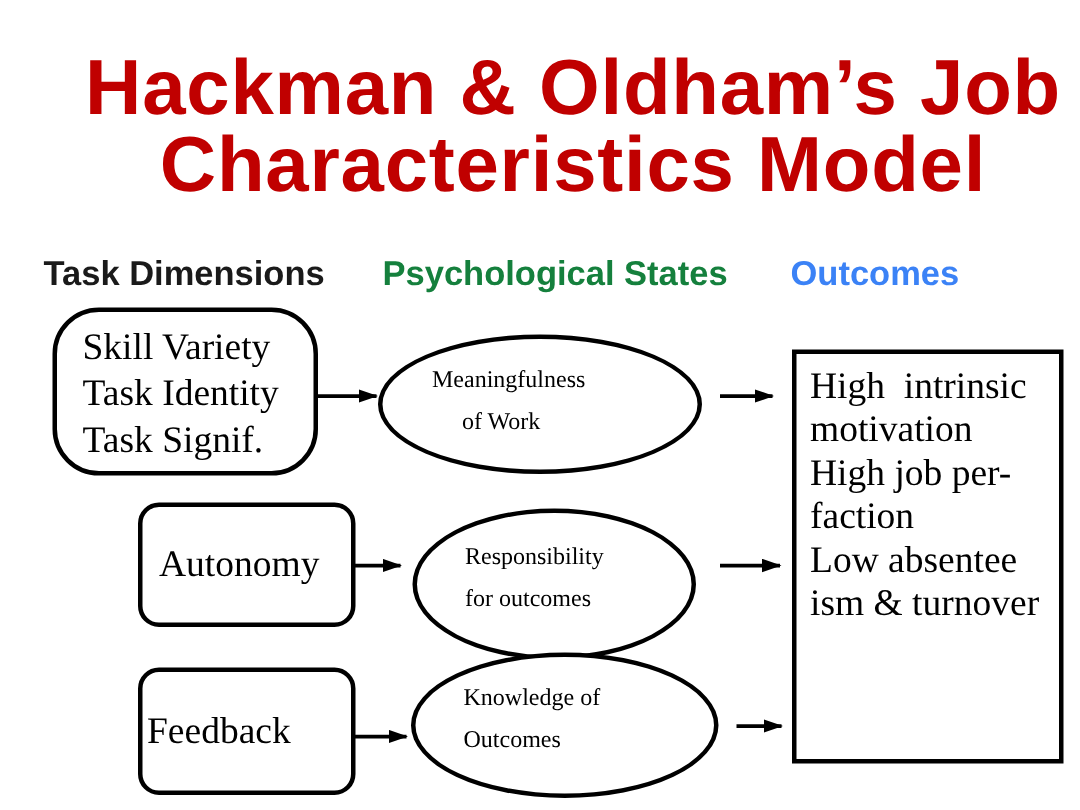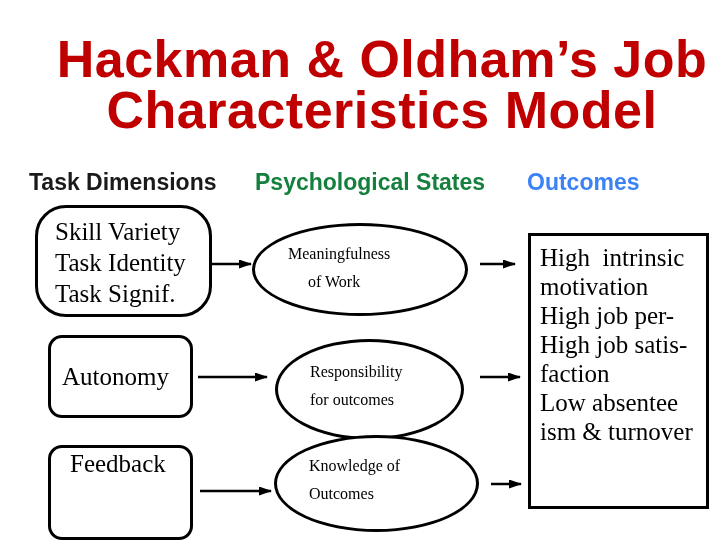--- a/index.html
+++ b/index.html
@@ -22,24 +22,24 @@
     font-family:"Liberation Sans", sans-serif;
     font-weight:bold;font-size:23px;line-height:27px;
     white-space:pre;
   }
   #hdr-core{left:29px;}
   #hdr-psych{left:255px;}
   #hdr-out{left:527px;}
 
   .shape{position:absolute;background:#fff;border:3px solid #000;box-sizing:border-box;}
   .rbox{border-radius:31px;}
-  .rbox.small{border-radius:14px;}
+  .rbox.small{border-radius:14px;margin-left:44px;}
   #box-skill{left:35px;top:205px;width:177px;height:112px;}
   #box-auto{left:48px;top:335px;width:145px;height:83px;display:flex;align-items:center;padding-left:11px;}
-  #box-feed{left:48px;top:445px;width:145px;height:95px;display:flex;padding-left:19px;}
+  #box-feed{left:48px;top:445px;width:145px;height:85px;display:flex;align-items:center;padding-left:3px;}
   .box-text{font-size:25px;line-height:31px;}
   #box-skill .box-text{position:absolute;left:17px;top:8px;}
 
   .ellipse{border-radius:50%;}
   #ell-meaning{left:252px;top:223px;width:216px;height:93px;}
   #ell-resp{left:275px;top:339px;width:189px;height:101px;}
   #ell-know{left:274px;top:435px;width:205px;height:97px;}
   .ell-text{position:absolute;font-size:16px;line-height:28px;}
   #ell-meaning .ell-text{left:33px;top:14px;}
   #ell-meaning .line:nth-child(2){padding-left:20px;}
@@ -116,18 +116,17 @@
     <div class="line">Knowledge of</div>
     <div class="line">Outcomes</div>
   </div>
 </div>
 
 <div class="shape" id="box-outcomes">
   <div class="box-text">
     <div class="line">High  intrinsic</div>
     <div class="line">motivation</div>
     <div class="line">High job per-</div>
-    <div class="line">High job satis-</div>
     <div class="line">faction</div>
     <div class="line">Low absentee</div>
     <div class="line">ism &amp; turnover</div>
   </div>
 </div>
 
 </body></html>

